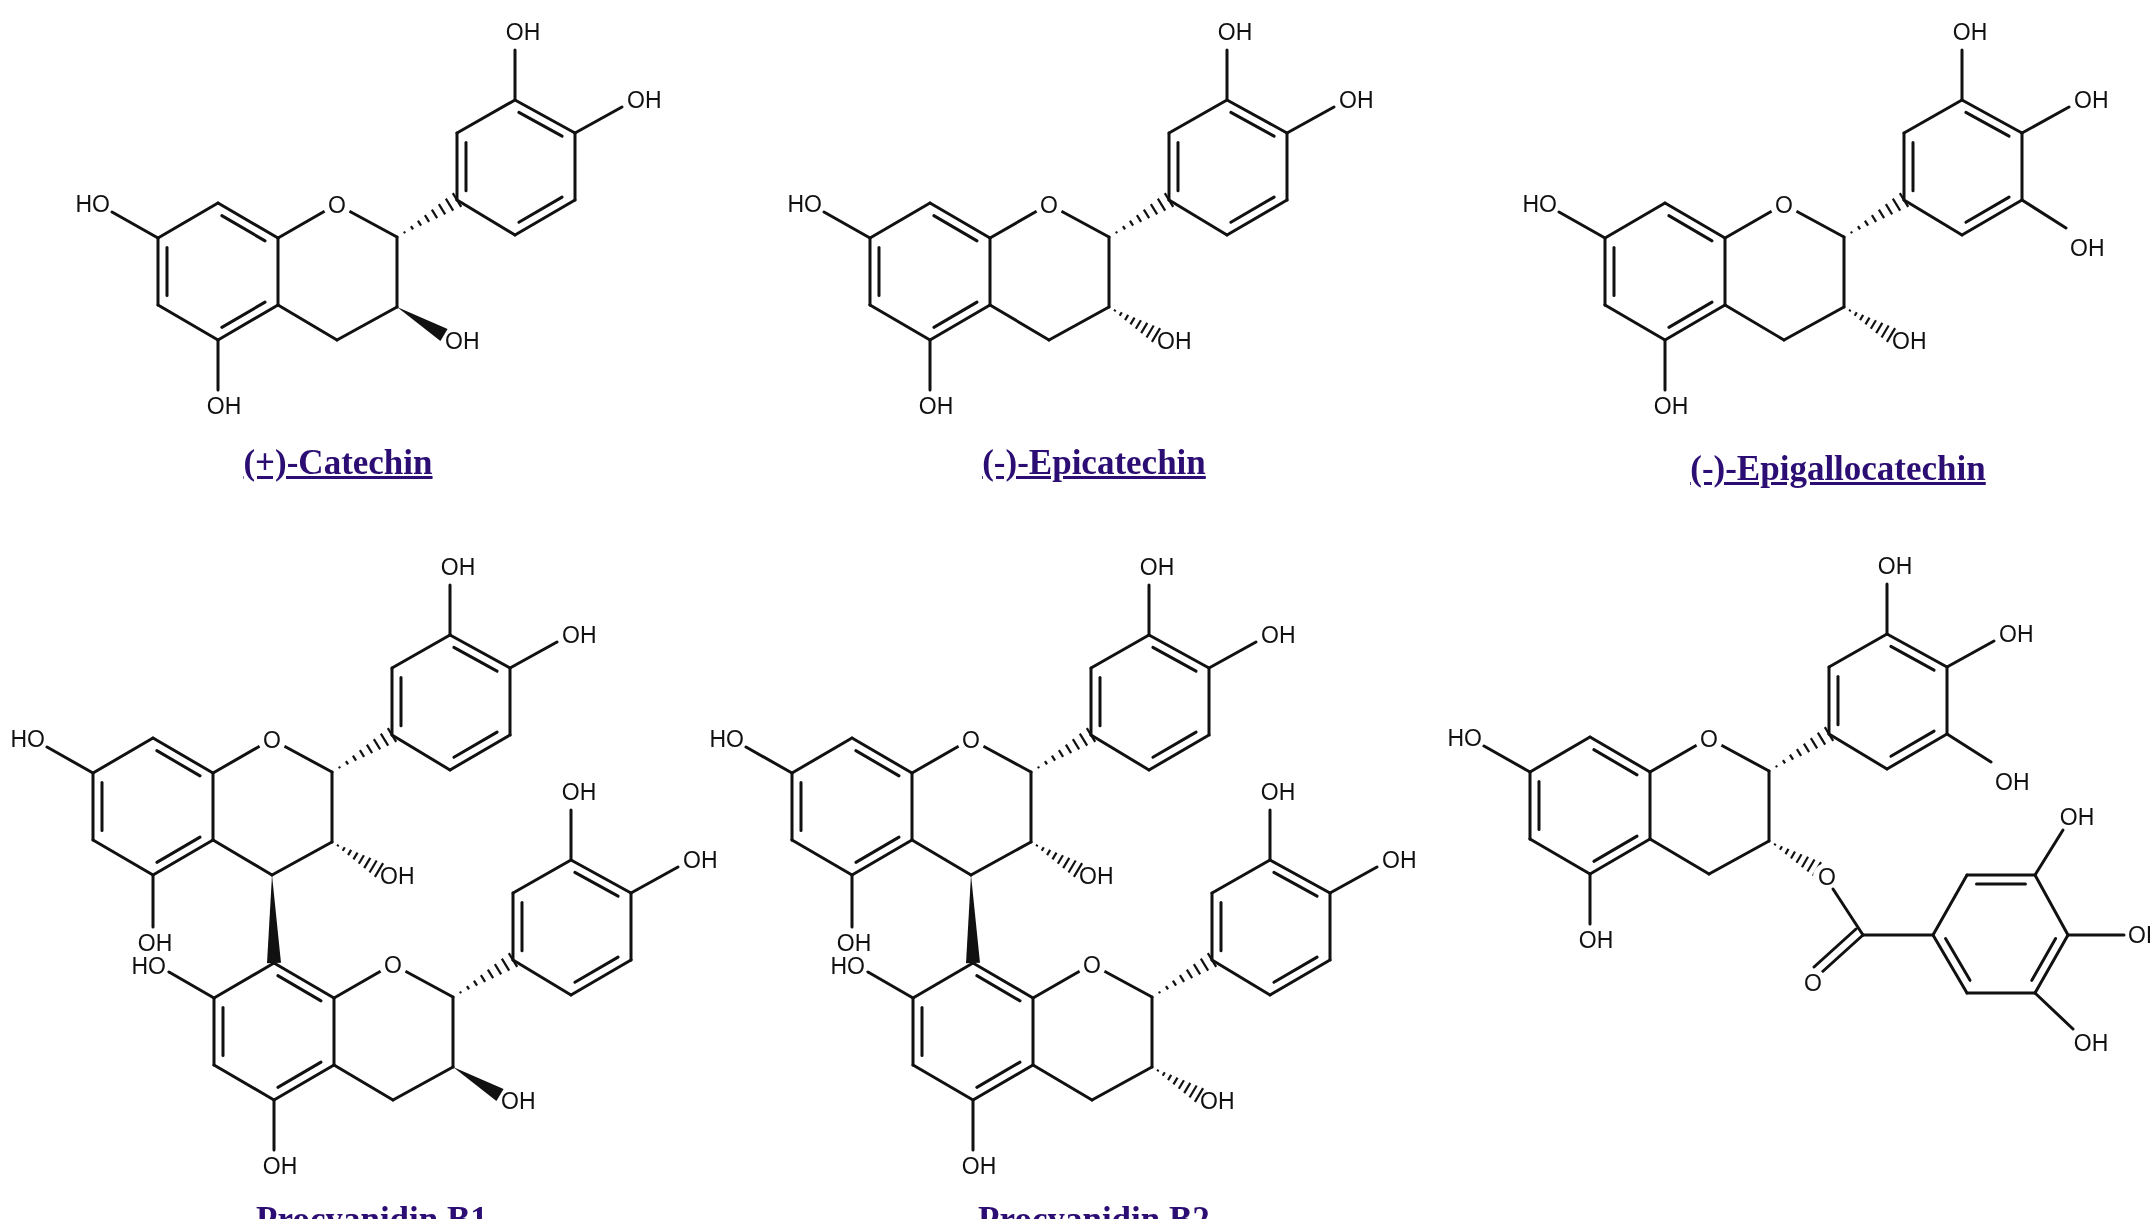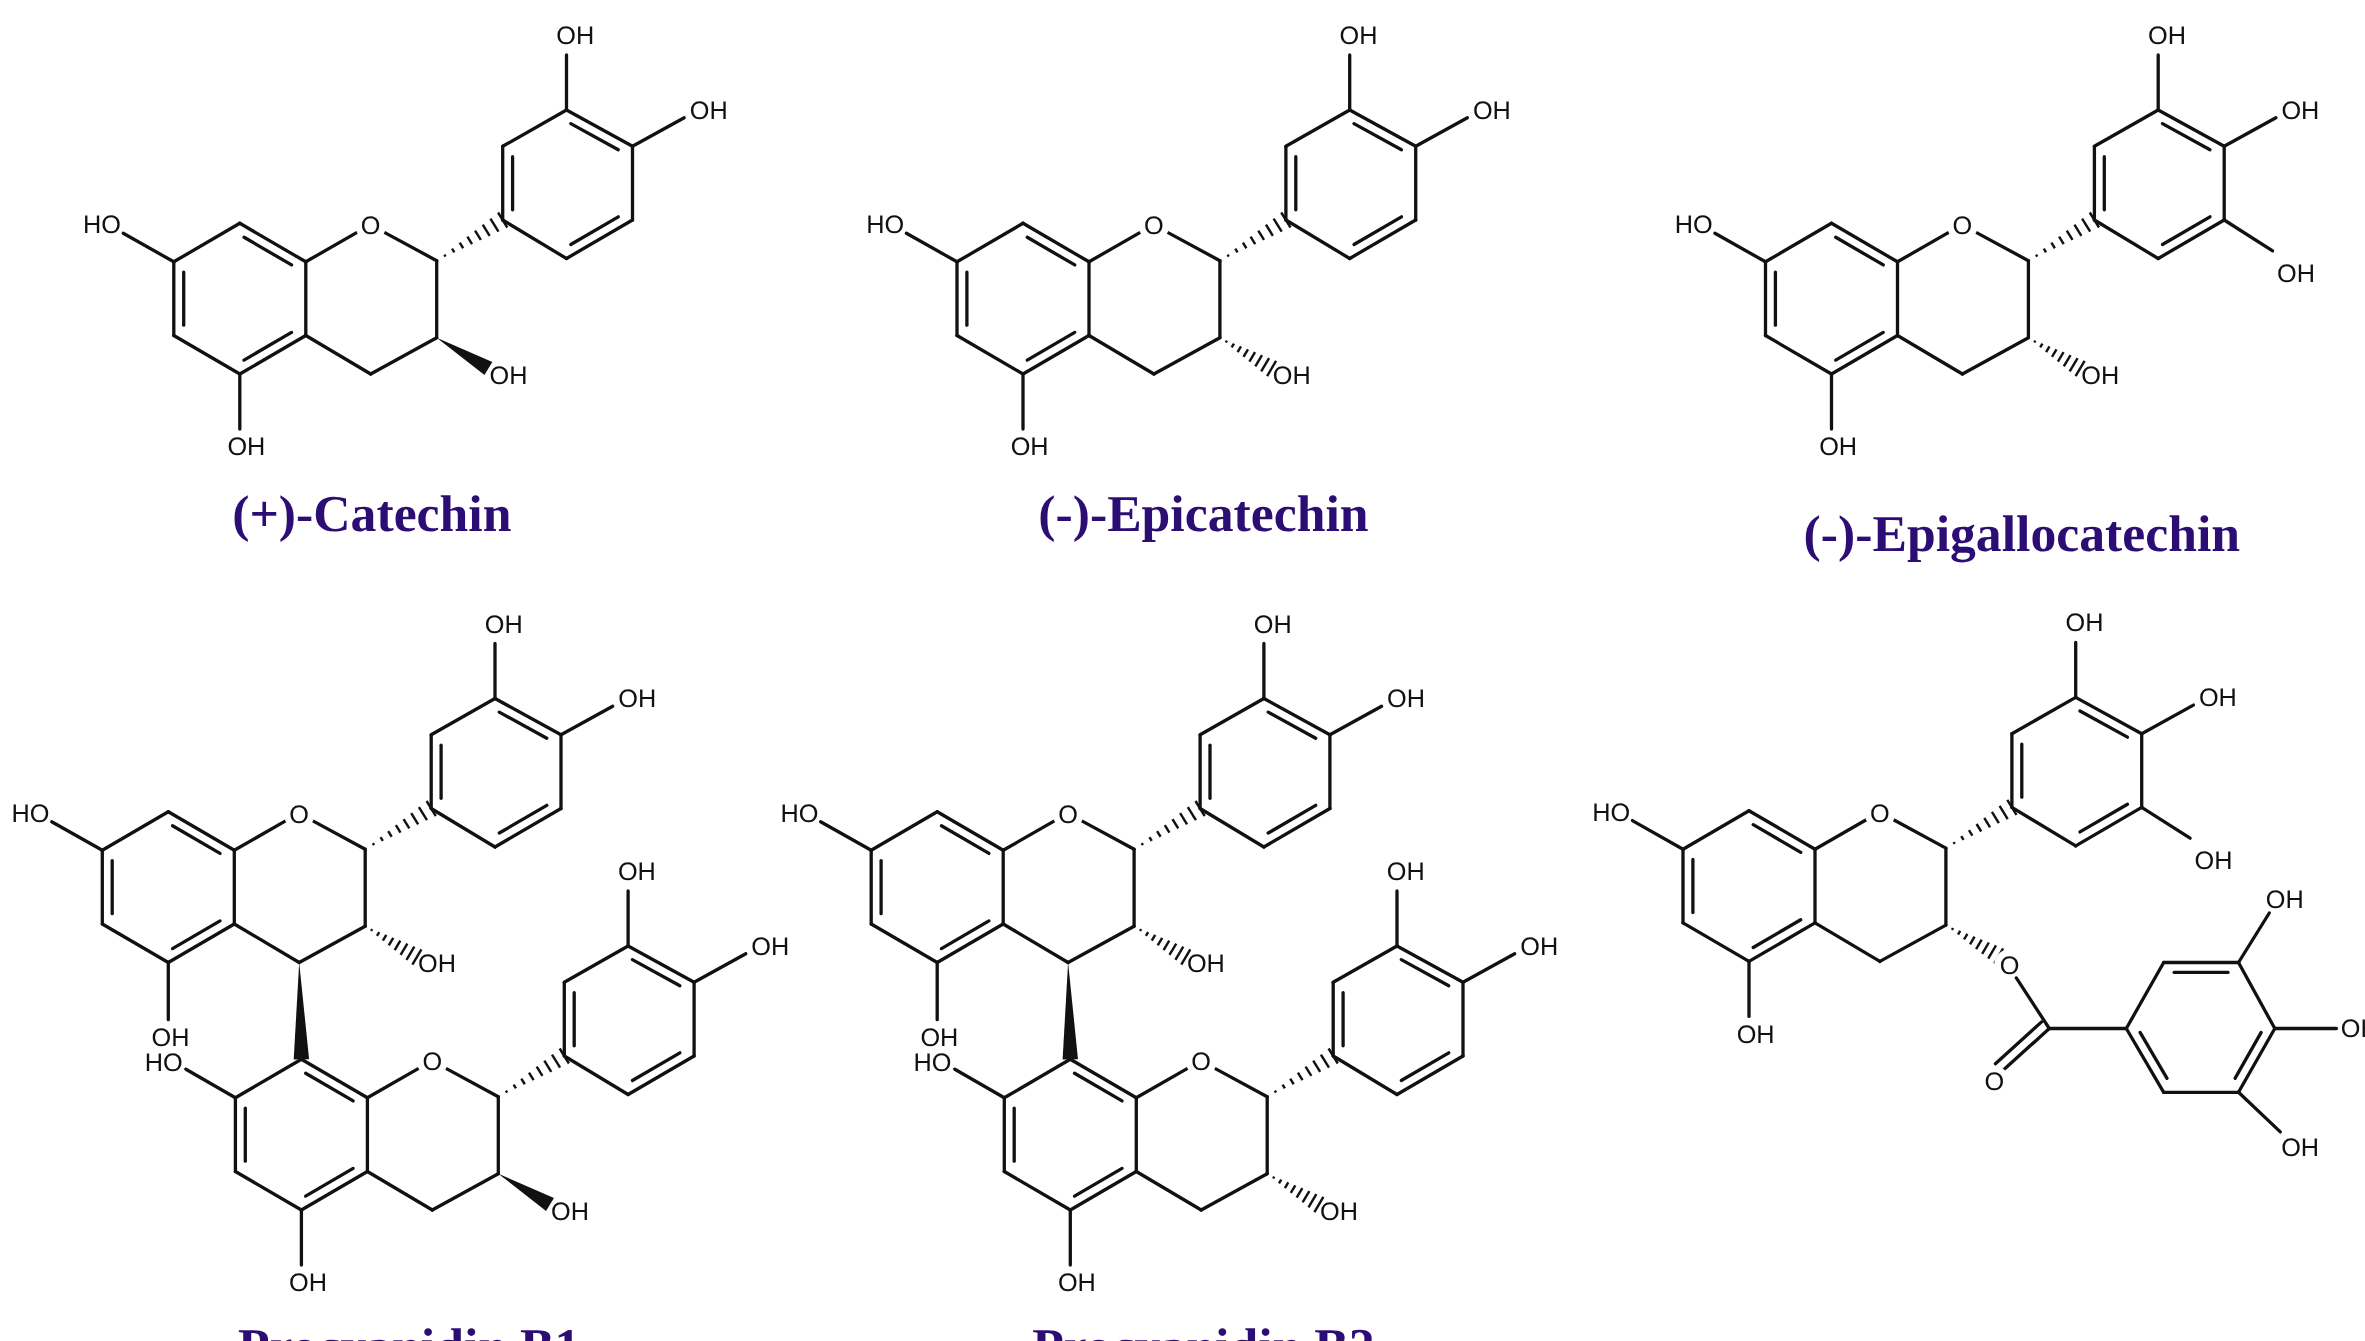--- a/index.html
+++ b/index.html
@@ -6,25 +6,26 @@
   body { width: 2150px; height: 1219px; overflow: hidden; position: relative; }
   #figure { position: absolute; left: 0; top: 0; width: 2150px; height: 1219px; }
   svg { display: block; }
   .bond { stroke: #111; stroke-width: 3; fill: none; stroke-linecap: round; }
   .atom { font-family: "Liberation Sans", sans-serif; font-size: 23px; fill: #111; }
   .atom-bg { fill: #ffffff; }
   .compound-label {
     position: absolute;
     font-family: "Liberation Serif", serif;
     font-weight: bold;
-    font-size: 47px;
+    font-size: 35px;
     color: #2b0d73;
     white-space: nowrap;
     transform: translateX(-50%);
     line-height: 1;
+    text-decoration: underline;
   }
 </style>
 </head>
 <body>
 
 <div id="figure">
   <svg id="mol-svg" width="2150" height="1219" viewBox="0 0 2150 1219">
       <g>
         <line x1="218" y1="203" x2="278" y2="238" class="bond"></line>
         <line x1="278" y1="238" x2="278" y2="305" class="bond"></line>
@@ -448,16 +449,16 @@
         <text x="2077" y="817" class="atom" text-anchor="middle" dominant-baseline="central">OH</text>
         <line x1="2068" y1="935" x2="2124" y2="935" class="bond"></line>
         <text x="2128" y="935" class="atom" text-anchor="start" dominant-baseline="central">OH</text>
         <line x1="2035" y1="993" x2="2073" y2="1029" class="bond"></line>
         <text x="2091" y="1043" class="atom" text-anchor="middle" dominant-baseline="central">OH</text>
       </g>
     </svg>
 
   <div class="compound-label" style="left:338px; top:445px;">(+)-Catechin</div>
   <div class="compound-label" style="left:1094px; top:445px;">(-)-Epicatechin</div>
-  <div class="compound-label" style="left:1838px; top:463px;">(-)-Epigallocatechin</div>
+  <div class="compound-label" style="left:1838px; top:451px;">(-)-Epigallocatechin</div>
   <div class="compound-label" style="left:372px; top:1202px;">Procyanidin B1</div>
   <div class="compound-label" style="left:1094px; top:1202px;">Procyanidin B2</div>
 </div>
 
 </body></html>

